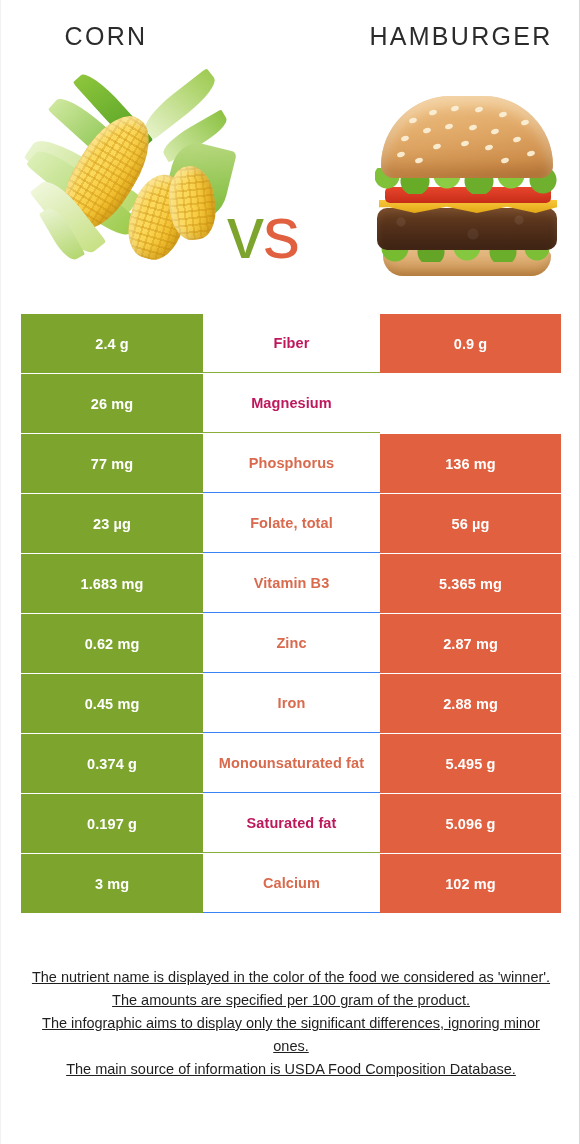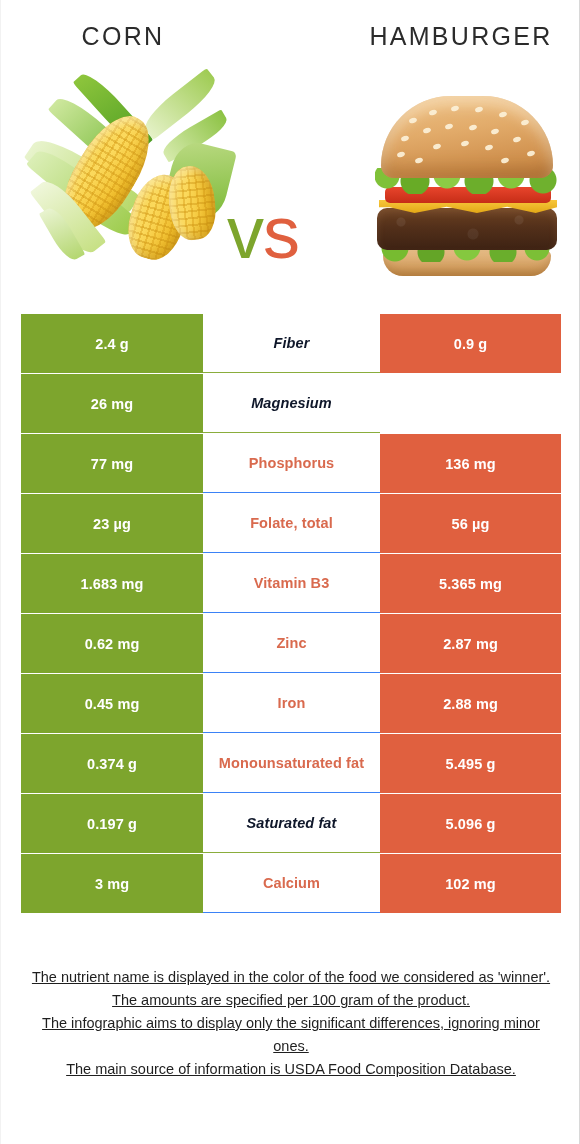--- a/index.html
+++ b/index.html
@@ -17,21 +17,21 @@
     border-left:1px solid #f2f2f2;
   }
 
   
   .titles { position:absolute; top:22px; left:0; width:580px; height:36px; }
   .title {
     position:absolute; top:0;
     font-size:25px; font-weight:300; letter-spacing:2.3px;
     color:#2b2b2b; text-align:center; white-space:nowrap;
   }
-  #title-left  { left:22px;  width:200px; }
+  #title-left  { left:5px;  width:200px; }
   #title-right { left:360px; width:200px; }
 
   
   .hero { position:absolute; top:78px; left:0; width:580px; height:210px; }
 
   .vs {
     position:absolute; left:226px; top:118px;
     font-size:74px; font-weight:400; line-height:1;
     letter-spacing:-1px;
   }
@@ -122,21 +122,21 @@
     letter-spacing:.1px;
   }
   .cell-left  { left:20px;  width:182px; background:#7da52d; }
   .cell-right { left:379px; width:181px; background:#e0603f; }
   .cell-mid {
     position:absolute; left:202px; top:0; width:177px; height:59px;
     display:flex; align-items:center; justify-content:center;
     background:#ffffff;
     font-size:14.5px; font-weight:700; letter-spacing:.1px;
   }
-  .row.win-left  .cell-mid { color:#0f172a; border-bottom:1px solid #8aad3c;font-style:italic; }
+  .row.win-left  .cell-mid { color:#be185d; border-bottom:1px solid #8aad3c; }
   .row.win-right .cell-mid { color:#d96a4e; border-bottom:1px solid #3b82f6; }
 
   
   .footer {
     position:absolute; left:22px; top:966px; width:536px;
     text-align:center; color:#1f1f1f;
     font-size:14.5px; font-weight:400; line-height:23px;text-decoration:underline;
   }
   .footer p { margin:0; }
 </style>

